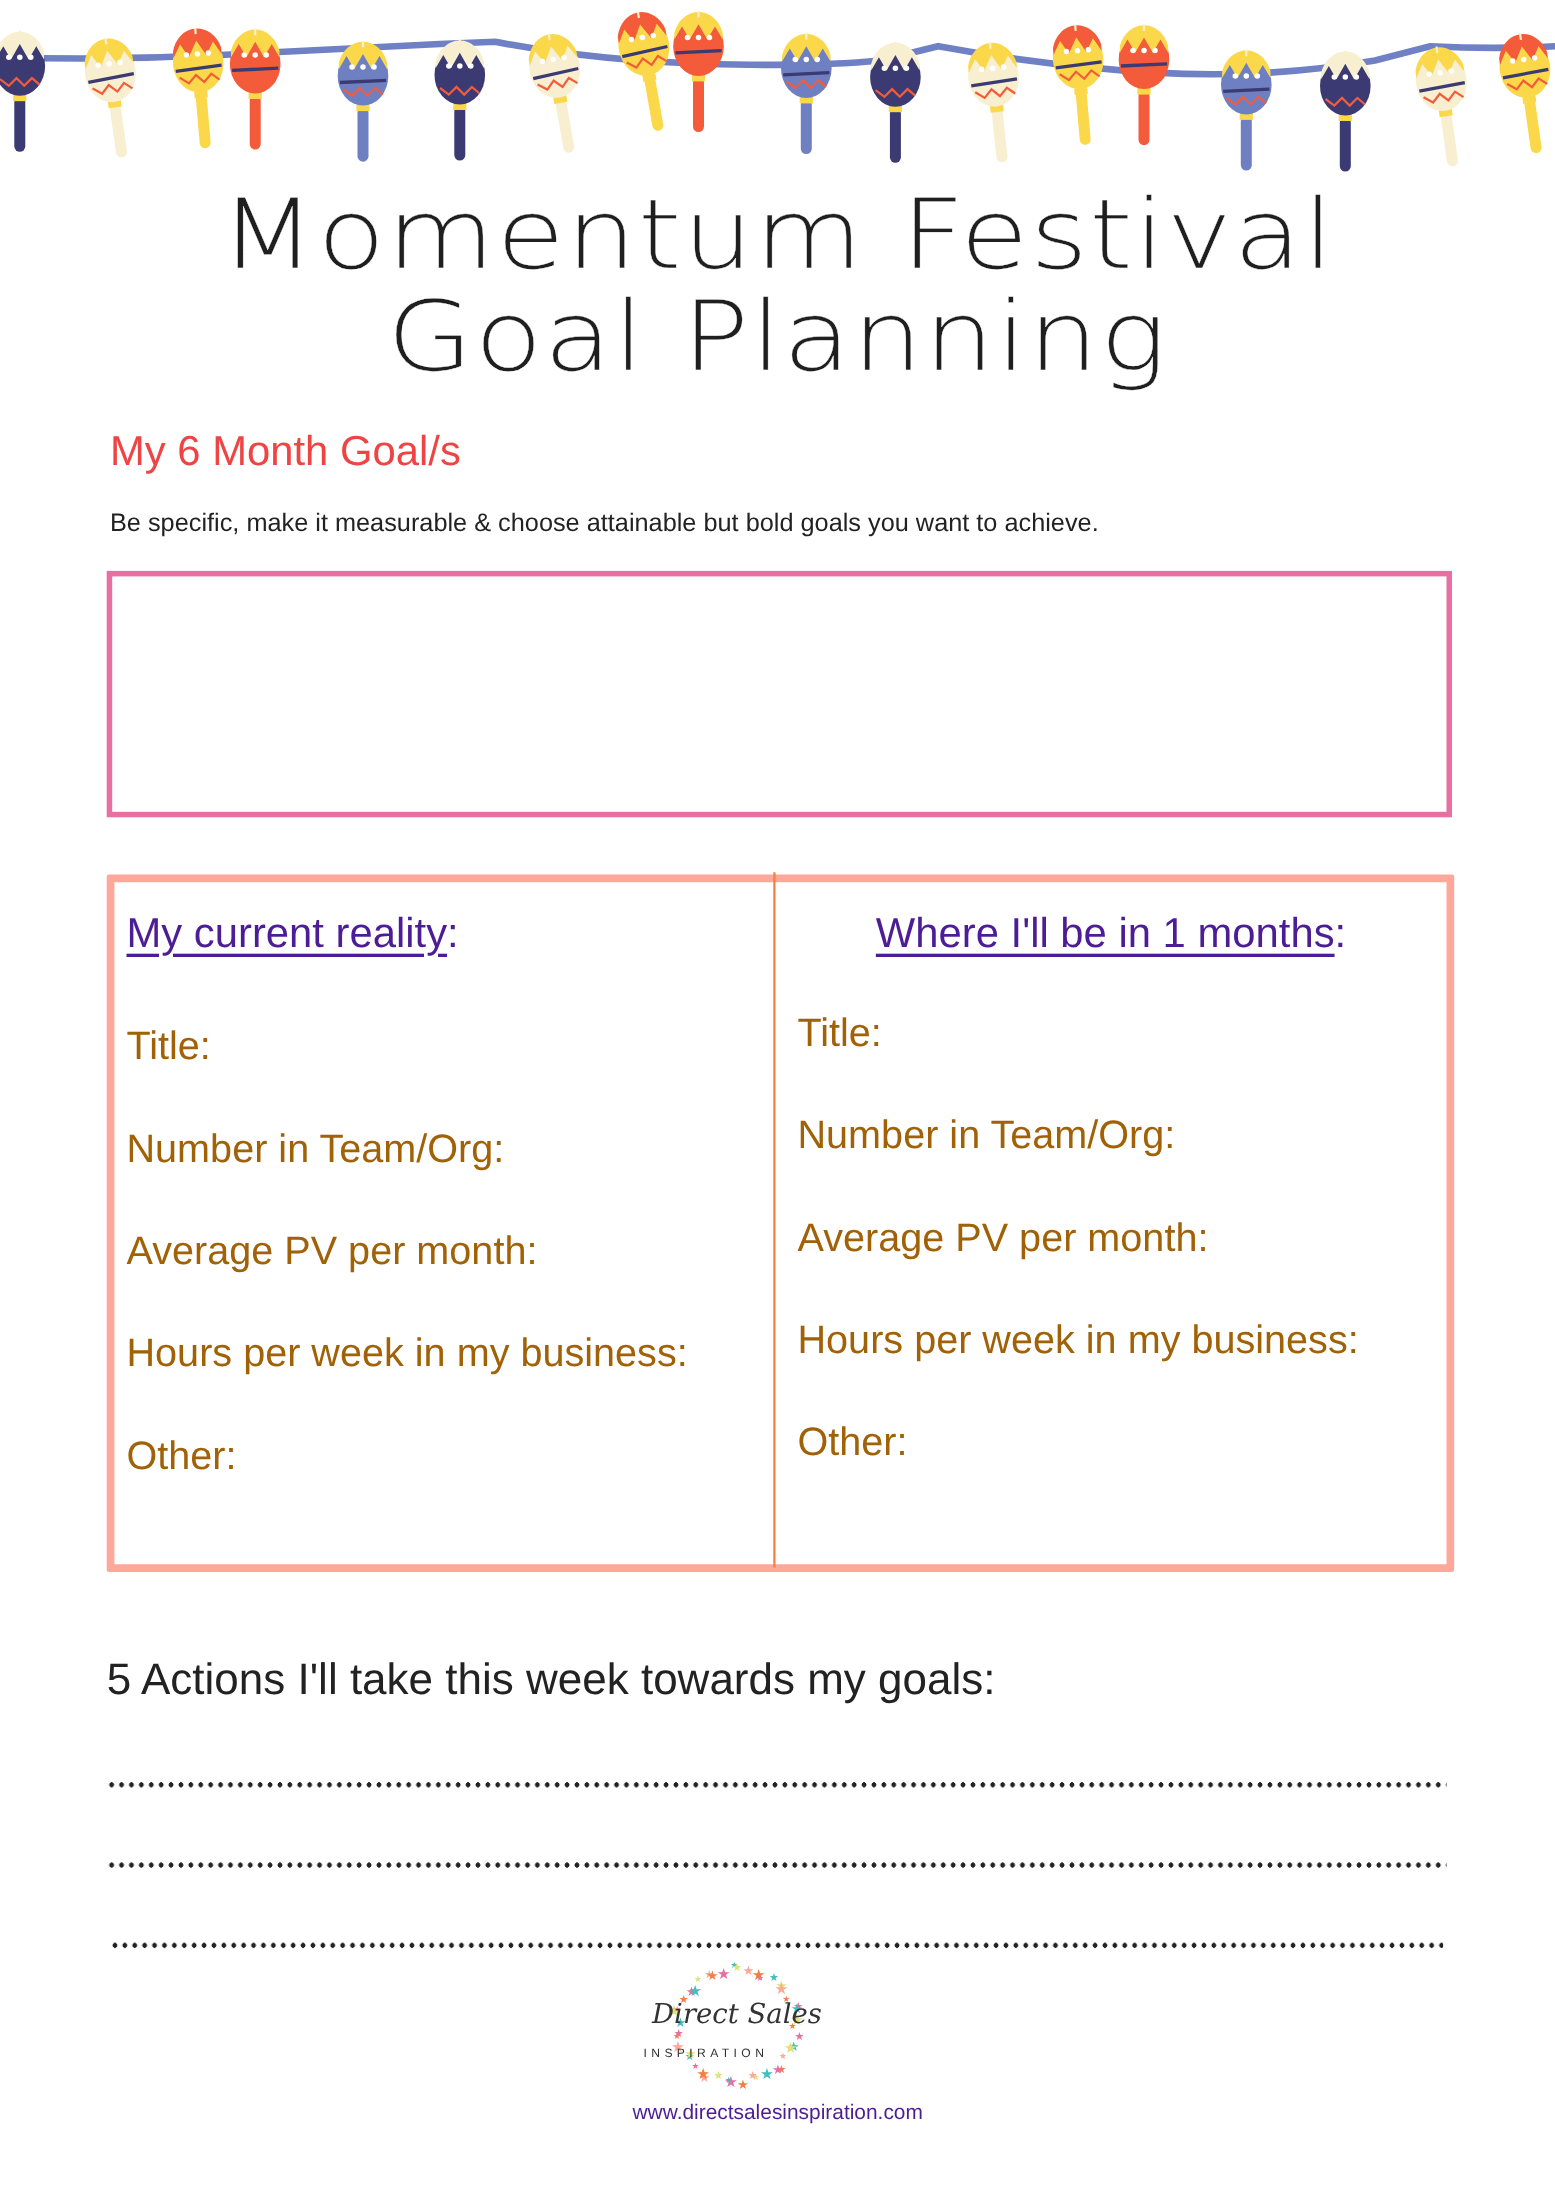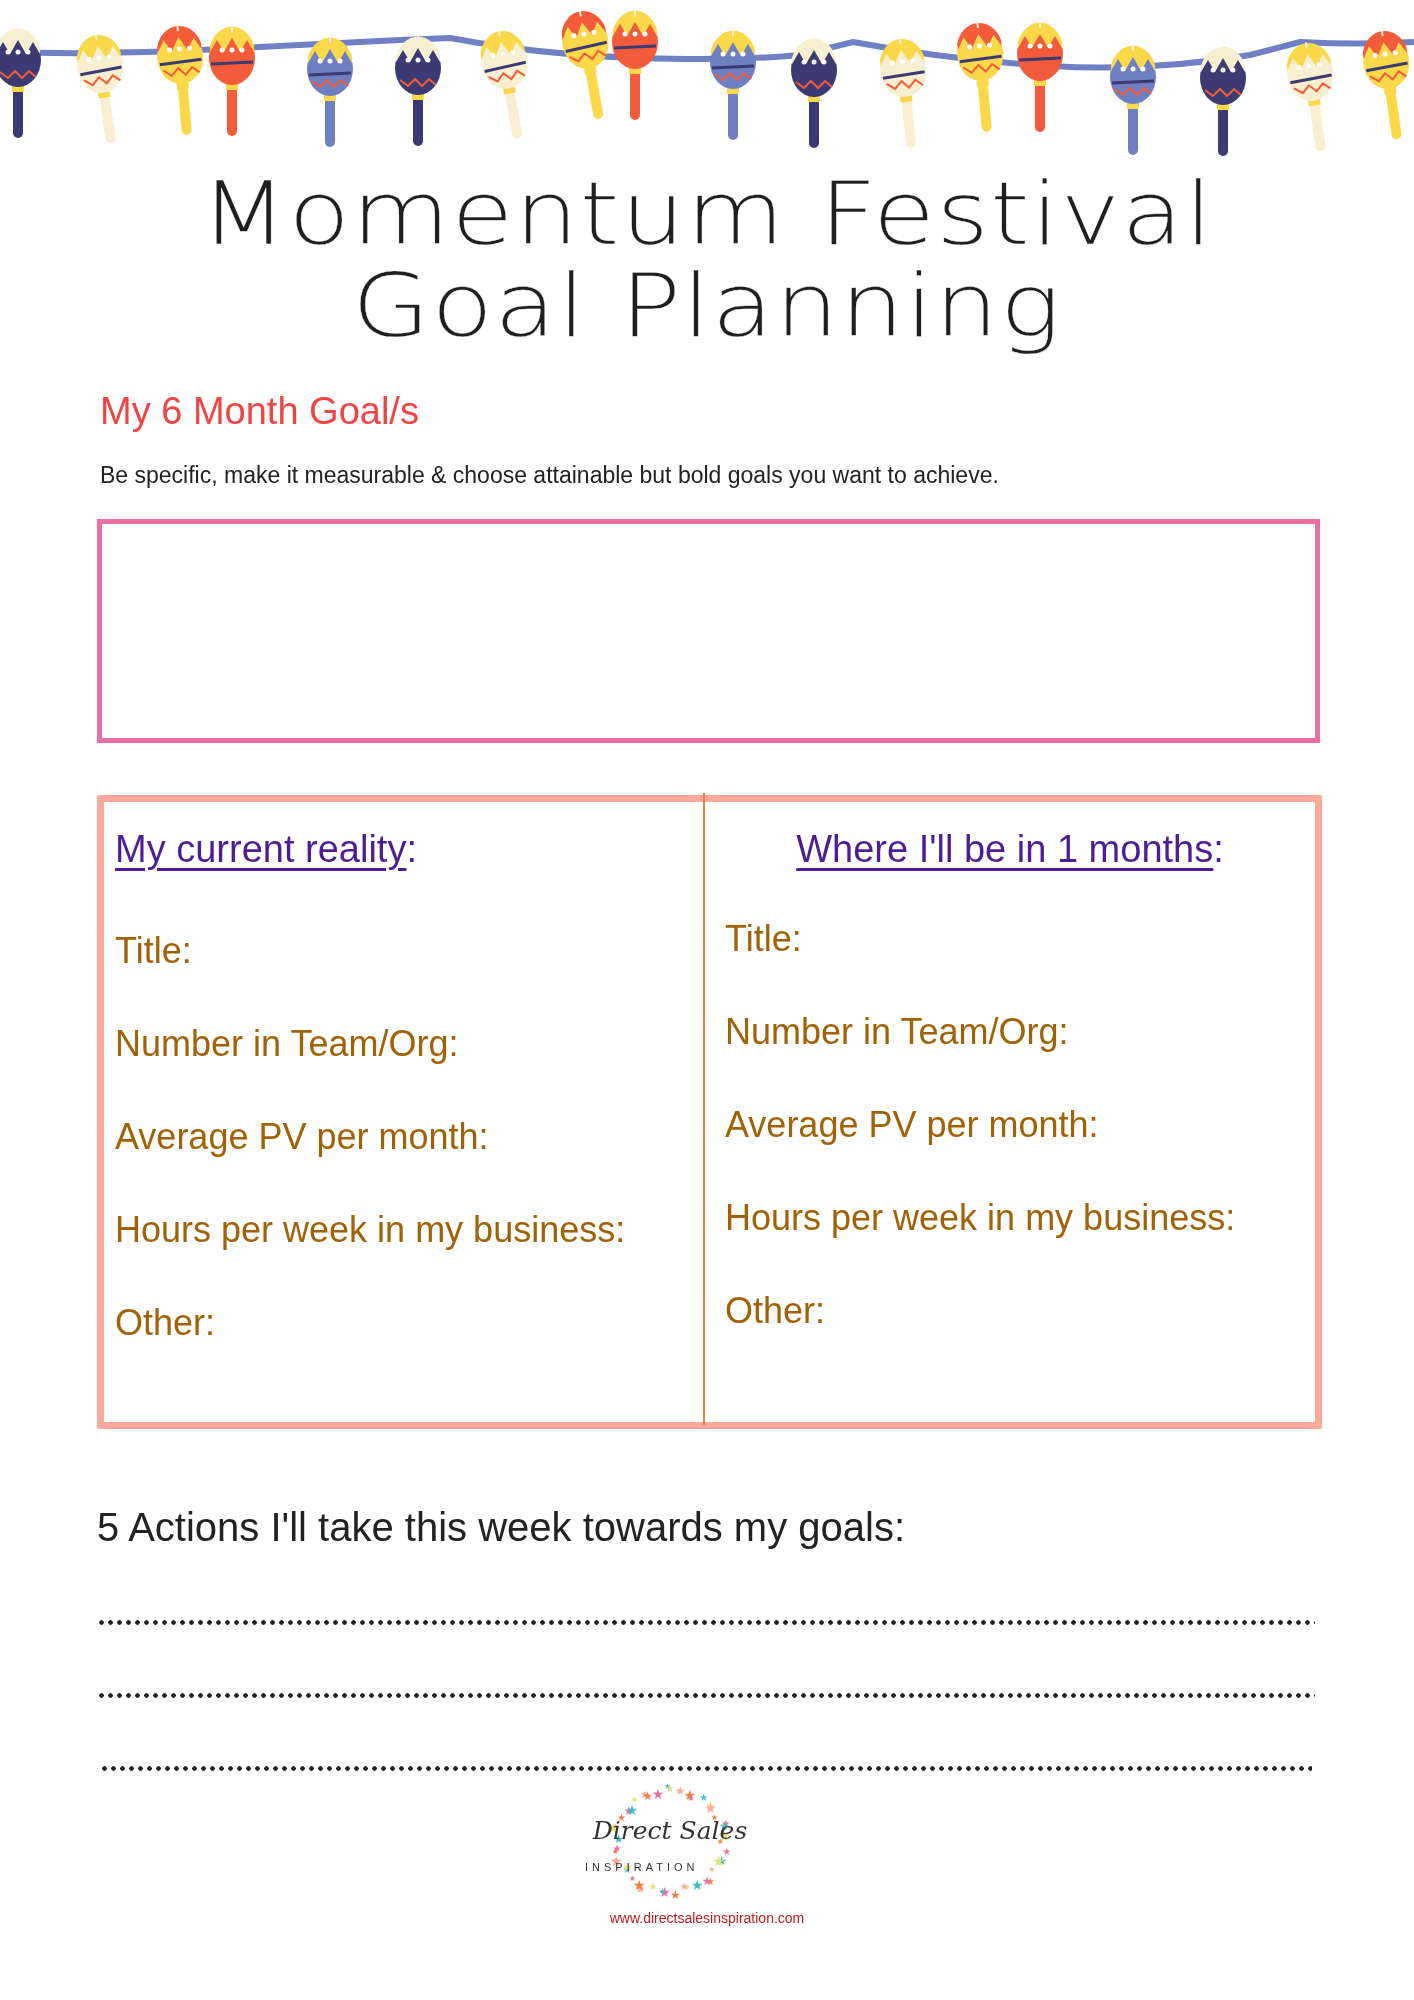--- a/index.html
+++ b/index.html
@@ -15,21 +15,21 @@
   .reality { position:absolute; left:97px; top:795px; width:1211px; height:620px; border:7px solid #fda89a; border-radius:2px; }
   .divider { position:absolute; left:703px; top:793px; width:2px; height:632px; background:#f47d42; }
   .col-h { position:absolute; top:828px; font-size:38px; color:#4c1d95; }
   .col-h u { text-decoration-thickness:3px; text-underline-offset:6px; }
   .item { position:absolute; font-size:36px; color:#a16207; }
   .actions-h { position:absolute; left:97px; top:1505px; font-size:40px; color:#222; }
   .dots { position:absolute; height:5px; background-image:radial-gradient(circle, #222 2.1px, transparent 2.4px); background-size:9px 5px; background-repeat:repeat-x; }
   .logo { position:absolute; left:585px; top:1782px; width:170px; height:122px; }
   .logo-script { position:absolute; left:0; top:34px; width:170px; text-align:center; font-family:"DejaVu Serif", serif; font-style:italic; font-size:25px; color:#333; }
   .logo-sub { position:absolute; left:0; top:79px; width:170px; text-align:left; font-size:11px; letter-spacing:4px; color:#333; }
-  .url { position:absolute; left:0; width:1414px; top:1910px; text-align:center; font-size:14px; color:#b91c1c; }
+  .url { position:absolute; left:0; width:1414px; top:1910px; text-align:center; font-size:19px; color:#4c1d95; }
 </style>
 </head>
 <body>
 
 <svg id="garland" viewBox="0 0 1414 170" xmlns="http://www.w3.org/2000/svg">
   <path d="M0 52 Q100 55 200 50 T400 40 L450 38 Q540 55 640 58 T800 55 L853 42 Q950 60 1050 66 T1250 55 L1300 42 Q1360 45 1414 42" fill="none" stroke="#7080c4" stroke-width="6"></path>
   <g id="maracas">
       <g transform="translate(18,58) rotate(0)">
         <rect x="-5" y="30" width="10" height="50" rx="5" fill="#3b3a73"></rect>
         <rect x="-6" y="28" width="12" height="6" fill="#fbd84a"></rect>

